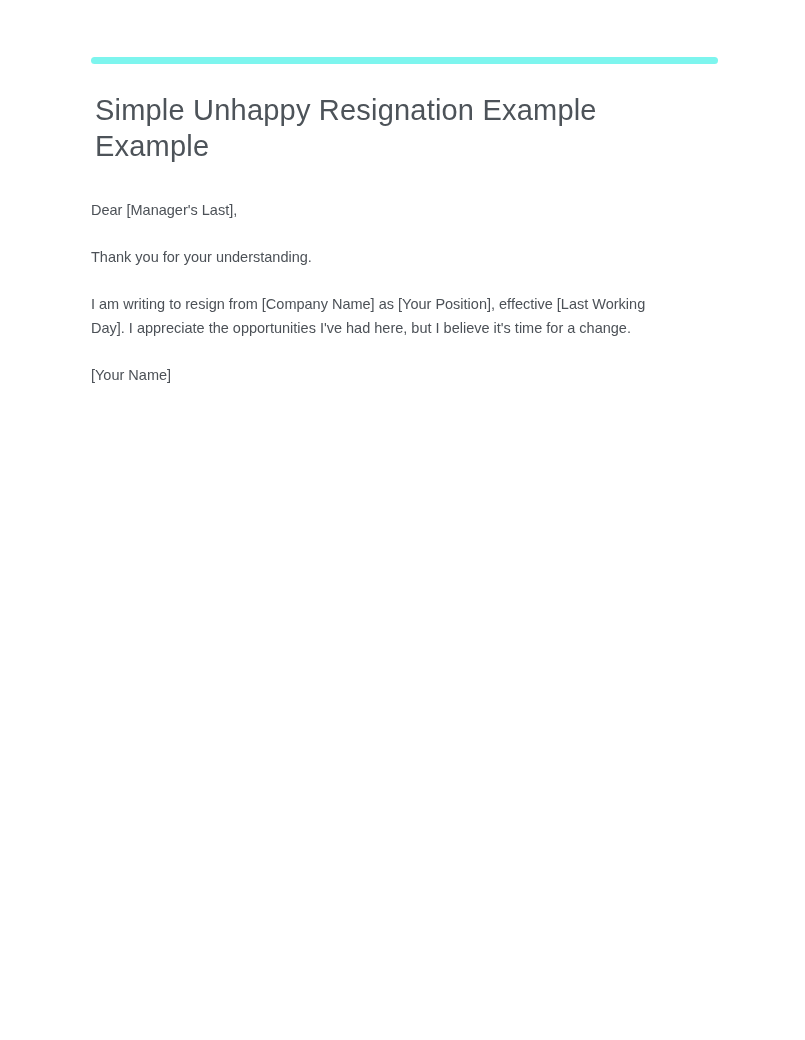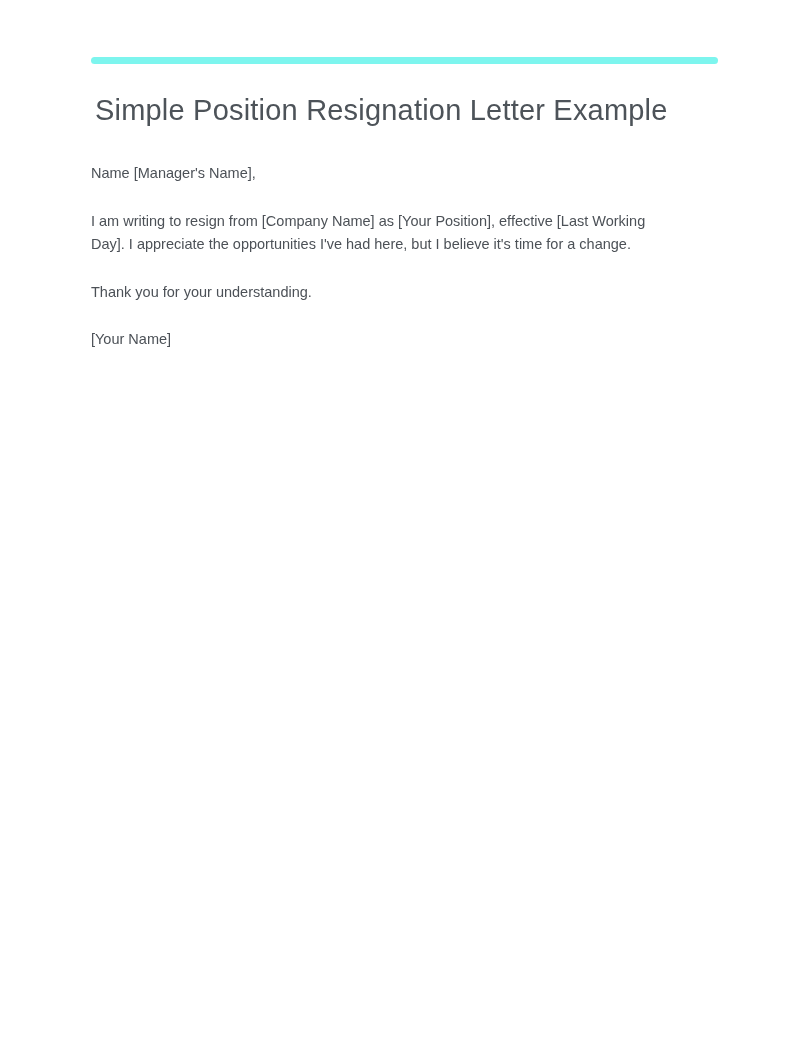--- a/index.html
+++ b/index.html
@@ -56,23 +56,23 @@
 </style>
 </head>
 <body>
 
 <div class="page">
 
   <div class="accent-bar" style="background: rgb(125, 245, 238);"></div>
 
   <div class="content">
 
-    <h1 class="doc-title">Simple Position Resignation Letter Example</h1>
+    <h1 class="doc-title">Simple Unhappy Resignation Example Example</h1>
 
     <div class="doc-body">
-      <p>Name [Manager's Name],</p>
+      <p>Dear [Manager's Last],</p>
+      <p>Thank you for your understanding.</p>
       <p>I am writing to resign from [Company Name] as [Your Position], effective [Last Working Day]. I appreciate the opportunities I've had here, but I believe it's time for a change.</p>
-      <p>Thank you for your understanding.</p>
       <p>[Your Name]</p>
     </div>
 
   </div>
 </div>
 
 </body></html>

